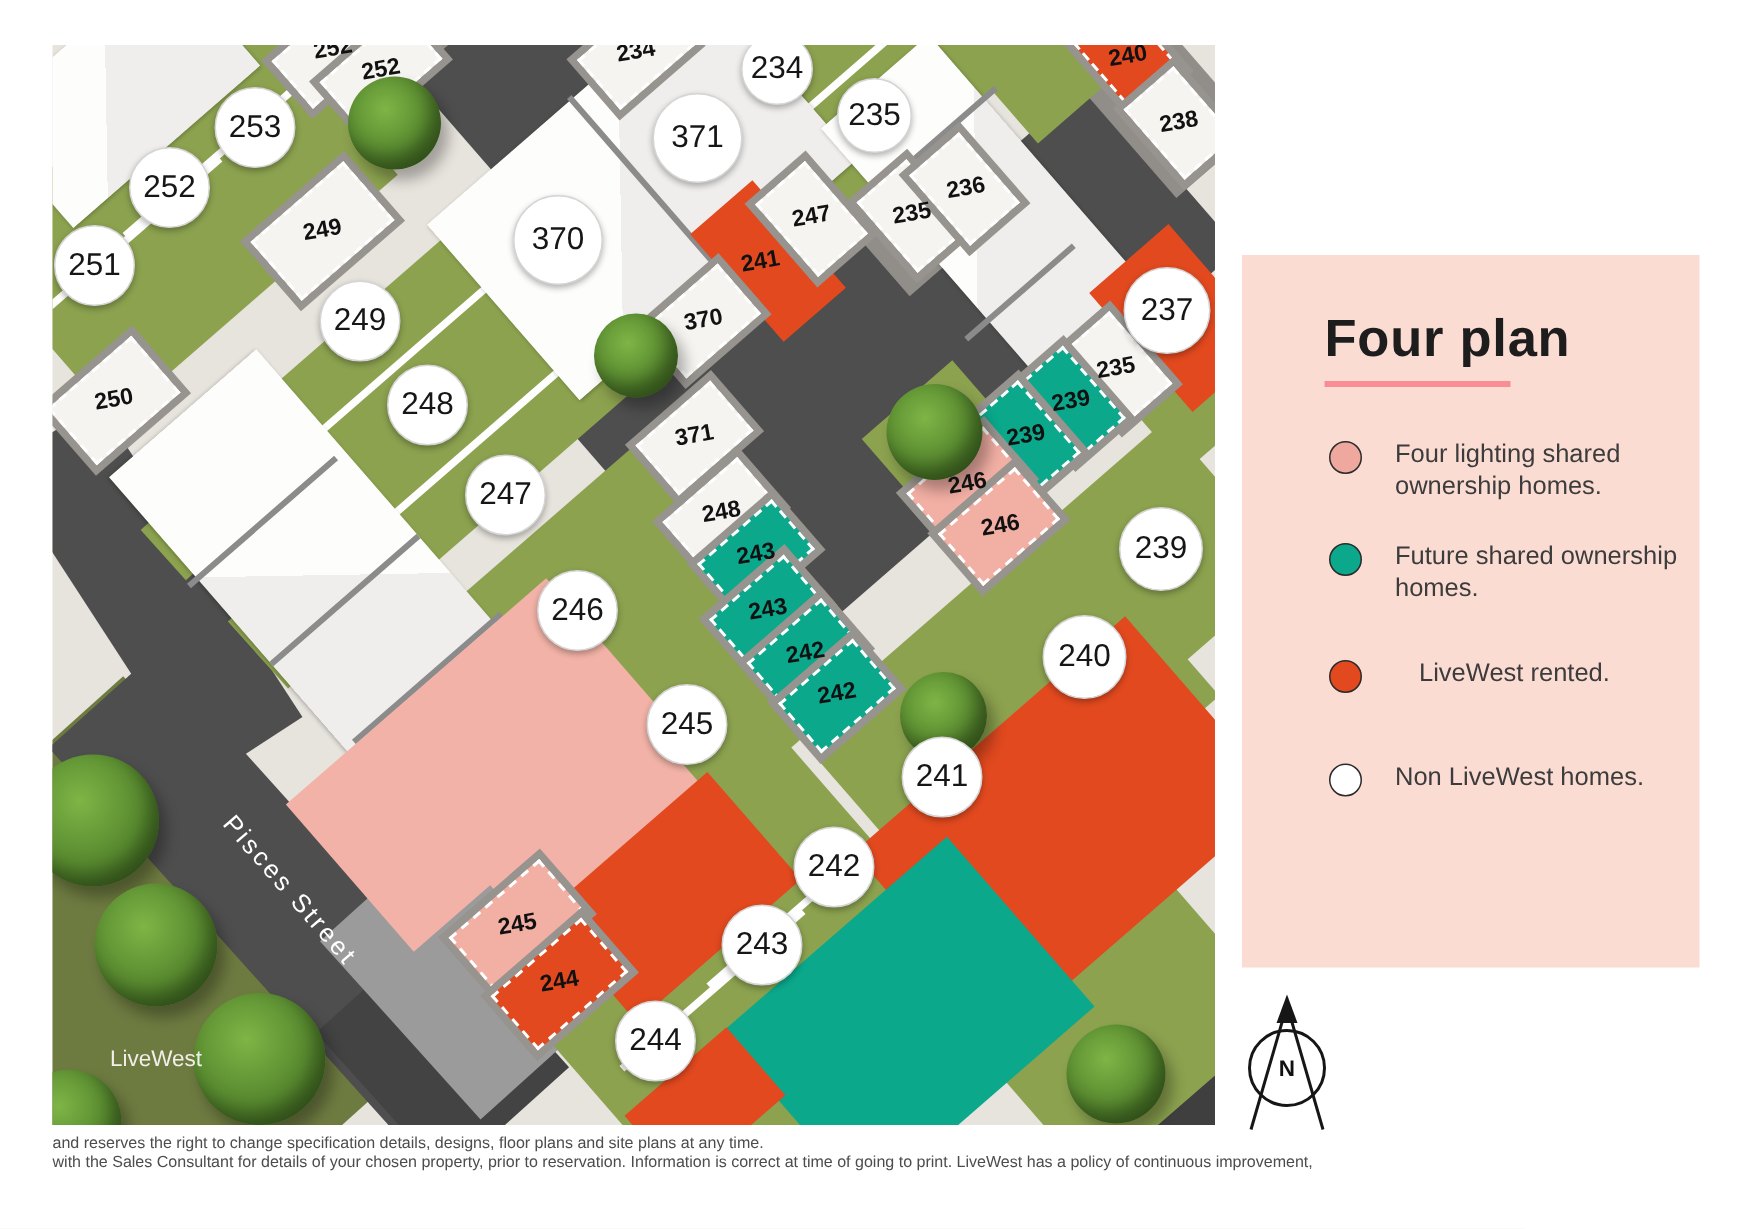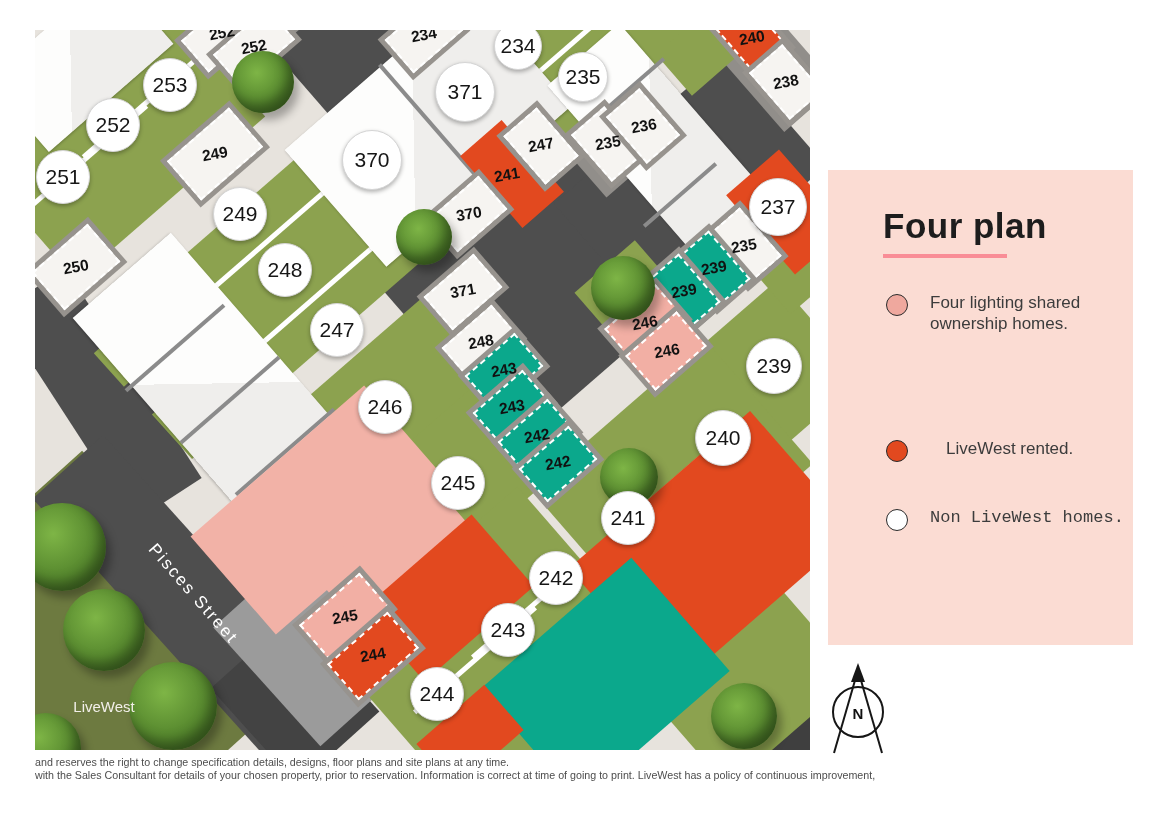--- a/index.html
+++ b/index.html
@@ -232,25 +232,29 @@
       </div>
   </div>
 
   <div class="legend">
     <div class="legend-title">Four plan</div>
     <div class="legend-underline"></div>
     <div class="li" style="top:122px;">
       <span class="sw sw-pink"></span>
       <span class="li-text">Four lighting shared ownership homes.</span>
     </div>
+    <div class="li" style="top:190px;">
+      <span class="sw sw-teal"></span>
+      <span class="li-text">Future shared ownership homes.</span>
+    </div>
     <div class="li" style="top:268px;gap:16px;">
       <span class="sw sw-orange"></span>
       <span class="li-text">LiveWest rented.</span>
     </div>
-    <div class="li" style="top:337px;font-family:Liberation Mono, monospace;">
+    <div class="li" style="top:337px;">
       <span class="sw sw-white"></span>
       <span class="li-text">Non LiveWest homes.</span>
     </div>
   </div>
 
   <div class="compass">
     <svg width="80" height="95" viewBox="0 0 80 95">
       <line x1="40" y1="10" x2="16" y2="93" stroke="#161616" stroke-width="2"></line>
       <line x1="40" y1="10" x2="64" y2="93" stroke="#161616" stroke-width="2"></line>
       <path d="M40 3 L33 22 L47 22 Z" fill="#161616"></path>

